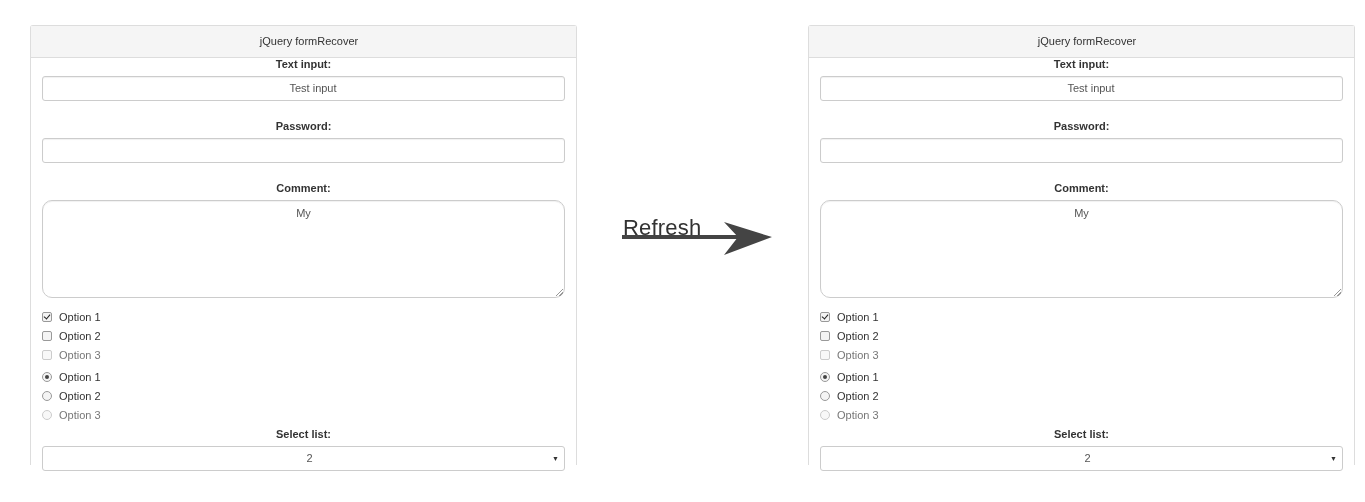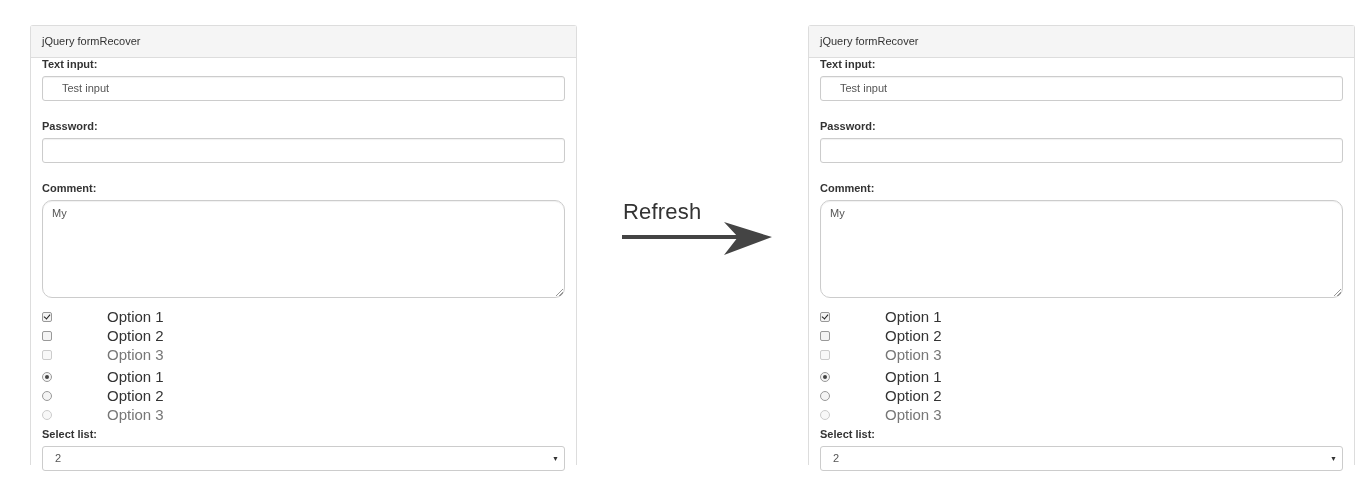--- a/index.html
+++ b/index.html
@@ -1,49 +1,49 @@
 <!DOCTYPE html>
 <html><head>
 <meta charset="utf-8">
 <style>
   html, body { margin:0; padding:0; }
   body { width:1365px; height:502px; background:#ffffff; position:relative; overflow:hidden;
          font-family:"Liberation Sans", sans-serif; color:#333; }
   .panel { position:absolute; top:25px; width:547px; height:440px; border:1px solid #dddddd;
-           border-bottom:none; border-radius:3px 3px 0 0; background:#fff; box-sizing:border-box; }
+           border-bottom:none; border-radius:3px 3px 0 0; background:#fff; box-sizing:border-box;text-align:center; }
   .panel.left { left:30px; }
   .panel.right { left:808px; }
   .panel-heading { height:31px; background:#f5f5f5; border-bottom:1px solid #dddddd;
                    font-size:11px; line-height:31px; padding-left:11px; color:#333; }
   .panel-body { padding:0 11px; }
   .lbl { font-size:11px; font-weight:bold; color:#333; margin-top:19px; height:13px; line-height:13px; }
   .lbl.first { margin-top:0; }
   .inp { margin-top:5px; height:25px; border:1px solid #cccccc; border-radius:3px; box-sizing:border-box;
          font-size:11px; line-height:23px; padding-left:19px; color:#555; box-shadow: inset 0 1px 1px rgba(0,0,0,.06); }
   .ta { margin-top:5px; height:98px; border:1px solid #cccccc; border-radius:10px; box-sizing:border-box;
         font-size:11px; padding:6px 9px; color:#555; position:relative; box-shadow: inset 0 1px 1px rgba(0,0,0,.06); }
   .resize { position:absolute; right:1px; bottom:1px; width:7px; height:7px;
             background: linear-gradient(135deg, transparent 45%, #999 45%, #999 55%, transparent 55%, transparent 70%, #999 70%, #999 80%, transparent 80%); }
   .group { margin-top:9px; }
-  .opt { height:19px; display:flex; align-items:center; font-size:15px; color:#333;gap:48px; }
+  .opt { height:19px; display:flex; align-items:center; font-size:11px; color:#333; }
   .opt.disabled { color:#777; }
   .cb { width:8px; height:8px; border:1px solid #999; border-radius:2px; background:#f4f4f4; margin-right:7px;
         position:relative; flex:none; }
   .cb.checked::after { content:""; position:absolute; left:2px; top:0px; width:3px; height:5px;
         border:solid #222; border-width:0 1.5px 1.5px 0; transform:rotate(40deg); }
   .cb.disabled { border-color:#ccc; background:#f8f8f8; }
   .rb { width:8px; height:8px; border:1px solid #999; border-radius:50%; background:#f4f4f4; margin-right:7px;
         position:relative; flex:none; }
   .rb.checked::after { content:""; position:absolute; left:2px; top:2px; width:4px; height:4px; border-radius:50%; background:#444; }
   .rb.disabled { border-color:#ccc; background:#f8f8f8; }
   .radios { margin-top:3px; }
   .sel { margin-top:5px; height:25px; border:1px solid #cccccc; border-radius:3px; box-sizing:border-box;
          font-size:11px; line-height:23px; padding-left:12px; color:#555; position:relative; }
   .sel .caret { position:absolute; right:5px; top:0; font-size:7px; color:#333; }
-  .refresh { position:absolute; left:623px; top:199px; font-size:22px; color:#333; letter-spacing:0.2px; }
+  .refresh { position:absolute; left:623px; top:215px; font-size:22px; color:#333; letter-spacing:0.2px; }
   .arrow { position:absolute; left:622px; top:221px; }
 </style>
 </head>
 <body>
 
 <div class="panel left">
   <div class="panel-heading">jQuery formRecover</div>
   <div class="panel-body">
     <div class="lbl first">Text input:</div>
     <div class="inp">Test input</div>

